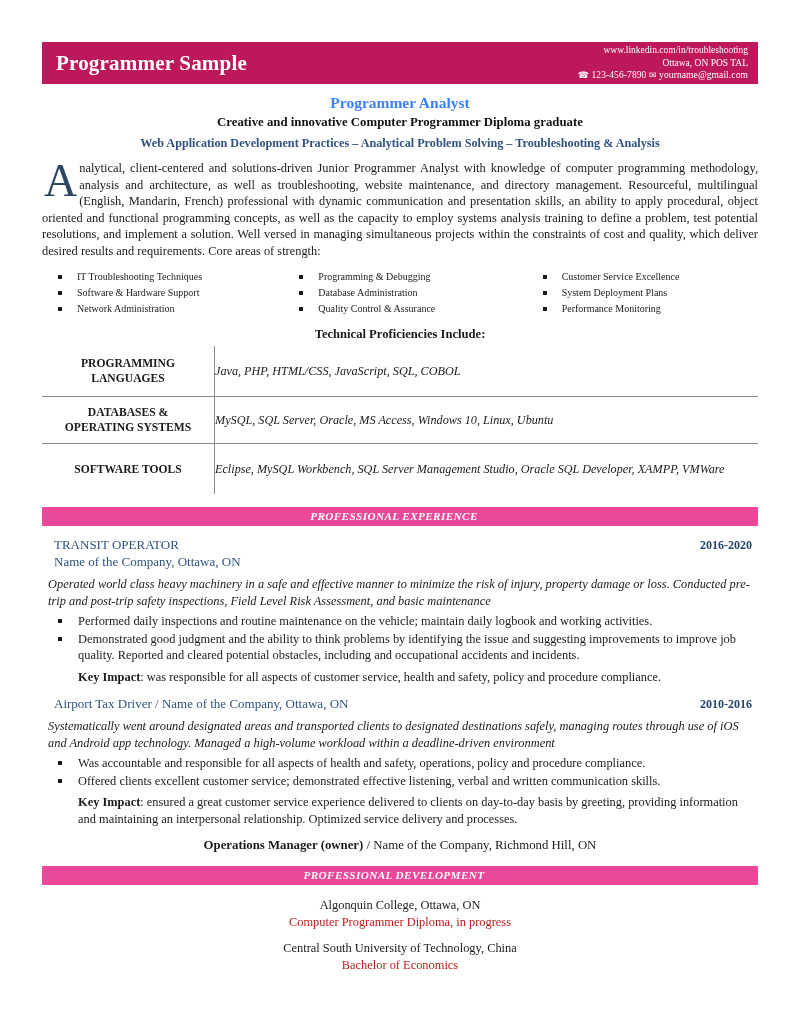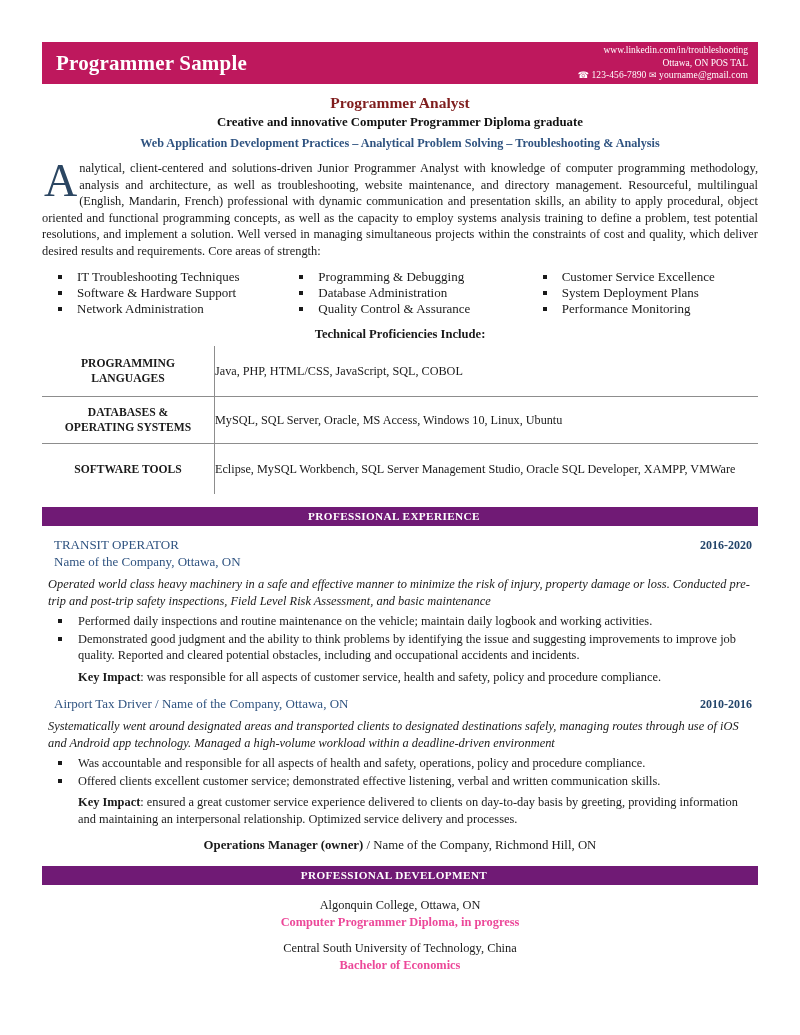--- a/index.html
+++ b/index.html
@@ -47,21 +47,21 @@
     white-space: nowrap;
   }
   .header-contact .line3 {
     letter-spacing: 0.1px;
   }
   .ico { font-size: 9px; }
 
   
   .title-block { text-align: center; margin-top: 9px; }
   .job-title {
-    color: #7f1d1d;
+    color: #3b82f6;
     font-size: 15.5px;
     font-weight: bold;
     line-height: 19px;
   }
   .job-sub {
     color: #111111;
     font-size: 12.8px;
     font-weight: bold;
     line-height: 18px;
     margin-top: 1px;
@@ -89,21 +89,21 @@
     line-height: 38px;
     font-weight: normal;
     padding: 2px 2px 0 2px;
     font-family: "Liberation Serif", serif;
   }
 
   
   .core-areas {
     display: flex;
     margin-top: 10px;
-    font-size: 13px;
+    font-size: 10px;
     line-height: 16px;
   }
   .core-col { flex: 1; }
   .core-col:nth-child(1) { padding-left: 10px; }
   .core-col:nth-child(2) { padding-left: 20px; }
   .core-col:nth-child(3) { padding-left: 22px; }
   .core-item {
     position: relative;
     padding-left: 25px;
     white-space: nowrap;
@@ -143,35 +143,37 @@
     font-weight: bold;
     font-size: 11.6px;
     line-height: 15px;
     border-right: 1px solid #8d8d8d;
     padding-right: 6px;
   }
   td.tech-value {
     padding-left: 10px;
     line-height: 16.5px;
     text-align: justify;
+    font-style: italic;
   }
   tr.r1 td { height: 38px; }
   tr.r2 td { height: 34px; }
   tr.r3 td { height: 38px; }
 
   
   .section-bar {
-    background: #701a75;
+    background: #ec4899;
     color: #ffffff;
     text-align: center;
     font-size: 11.2px;
     font-weight: bold;
     letter-spacing: 0.4px;
     padding: 3px 12px 4px 0;
     margin-top: 13px;
+    font-style: italic;
   }
 
   
   .exp-head {
     display: flex;
     justify-content: space-between;
     align-items: flex-start;
     margin-top: 10px;
     padding: 0 6px 0 12px;
   }
@@ -244,22 +246,22 @@
   
   .dev-block { text-align: center; margin-top: 12px; }
   .dev-school {
     font-size: 12.4px;
     line-height: 17px;
     color: #1a1a1a;
   }
   .dev-degree {
     font-size: 12.4px;
     line-height: 17px;
-    color: #ec4899;
-    font-weight: bold;
+    color: #b91c1c;
+    font-weight: normal;
   }
   .dev-gap { height: 9px; }
 </style>
 </head>
 <body>
 
 <div class="page">
 
   <div class="header-bar">
     <div class="header-name">Programmer Sample</div>

